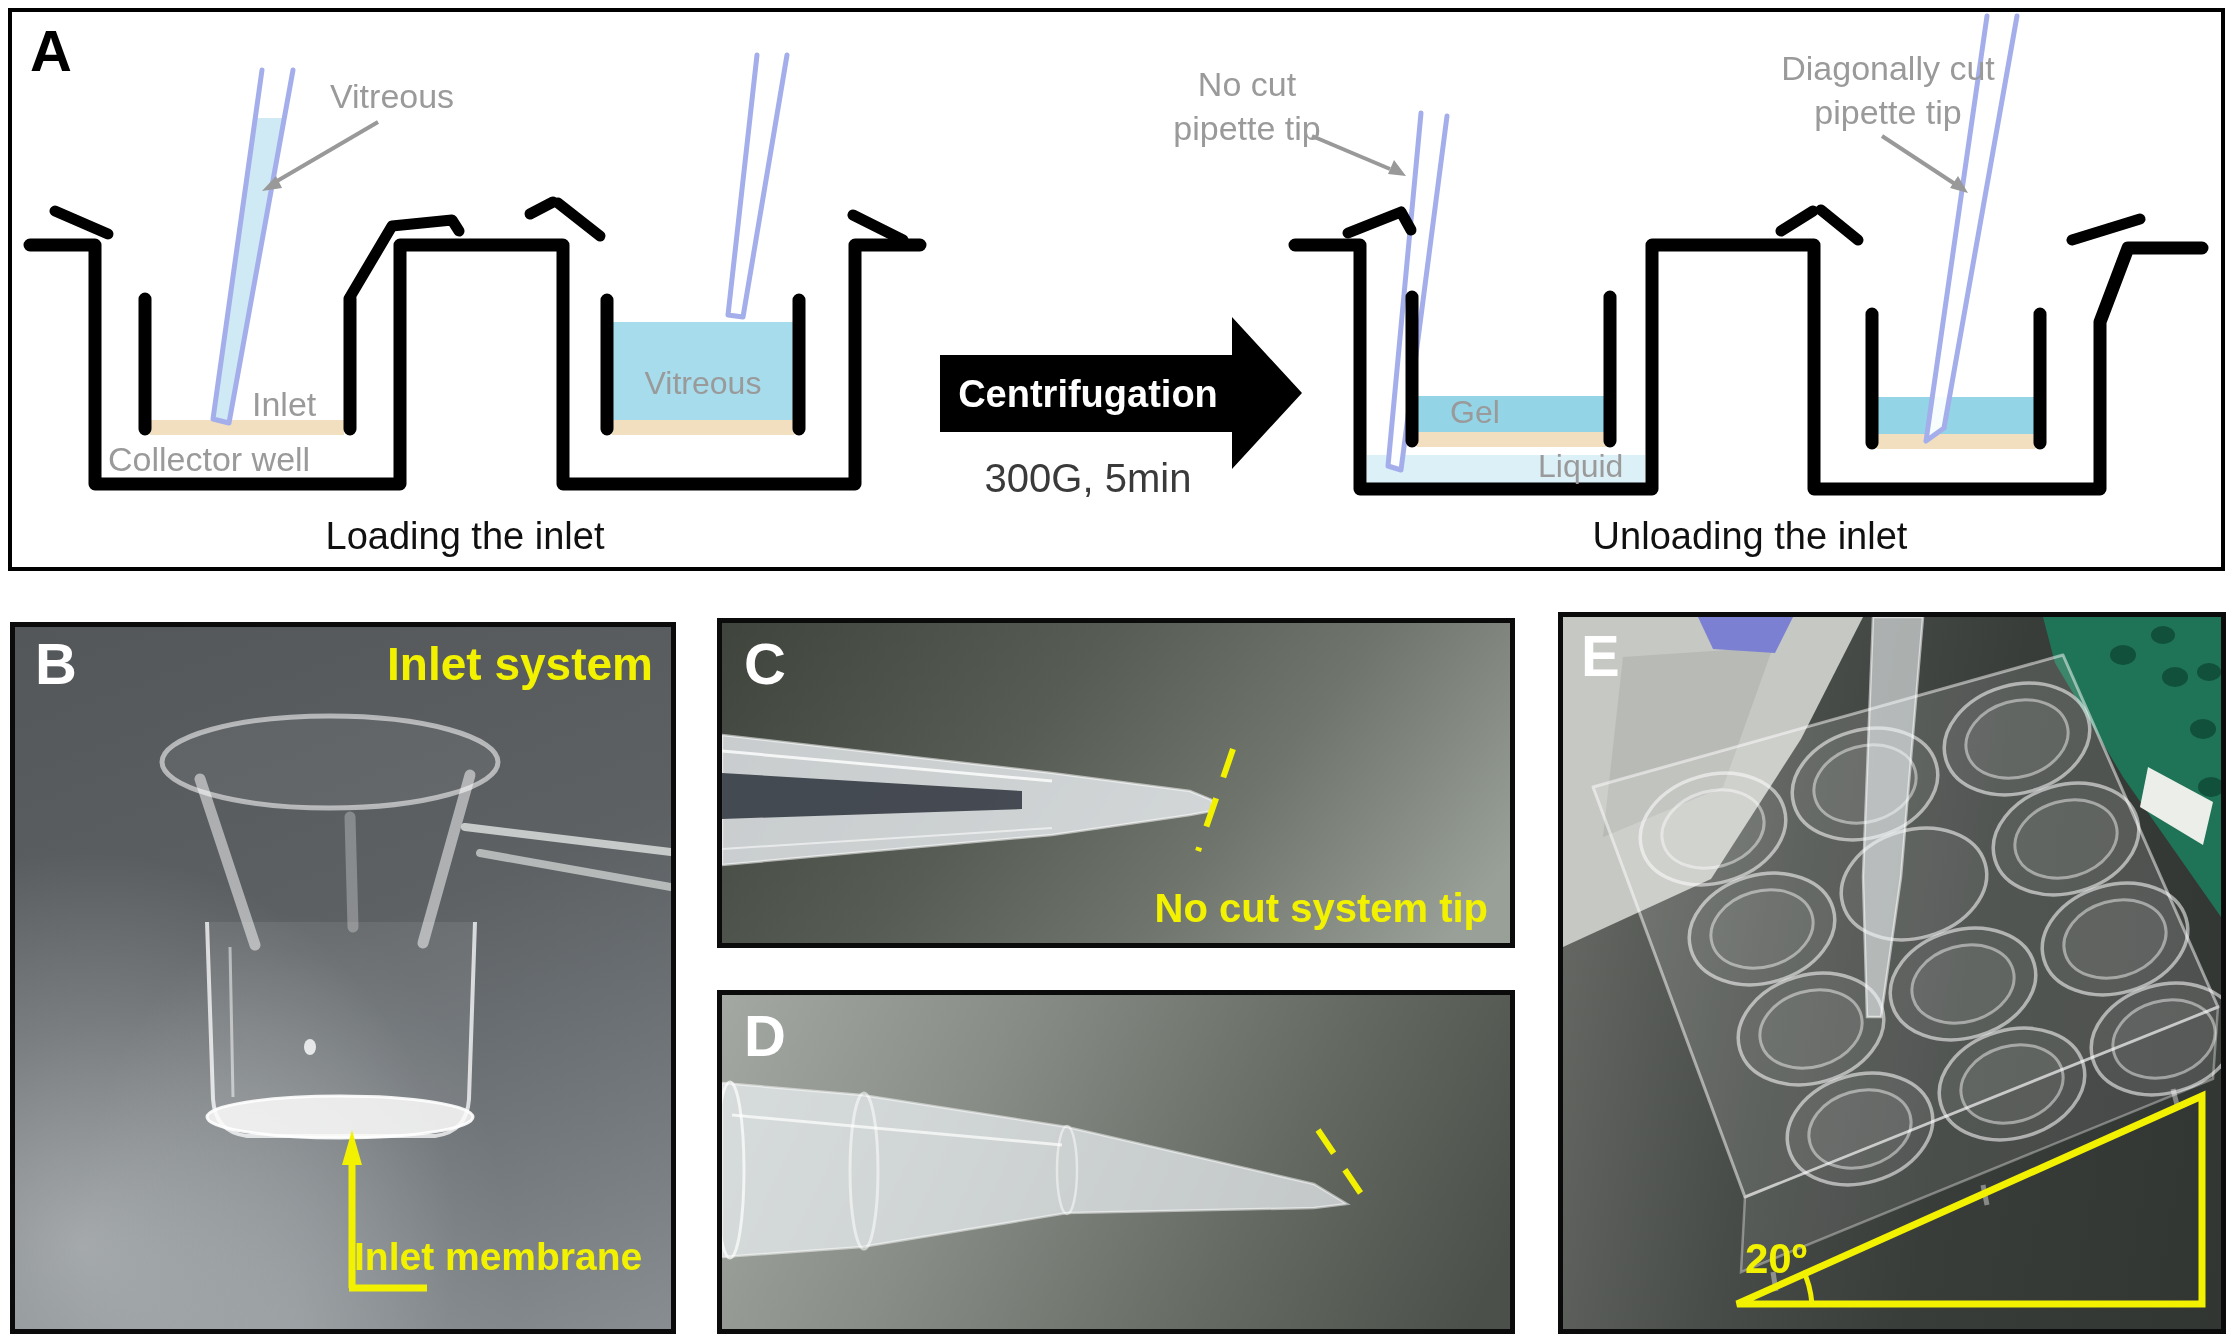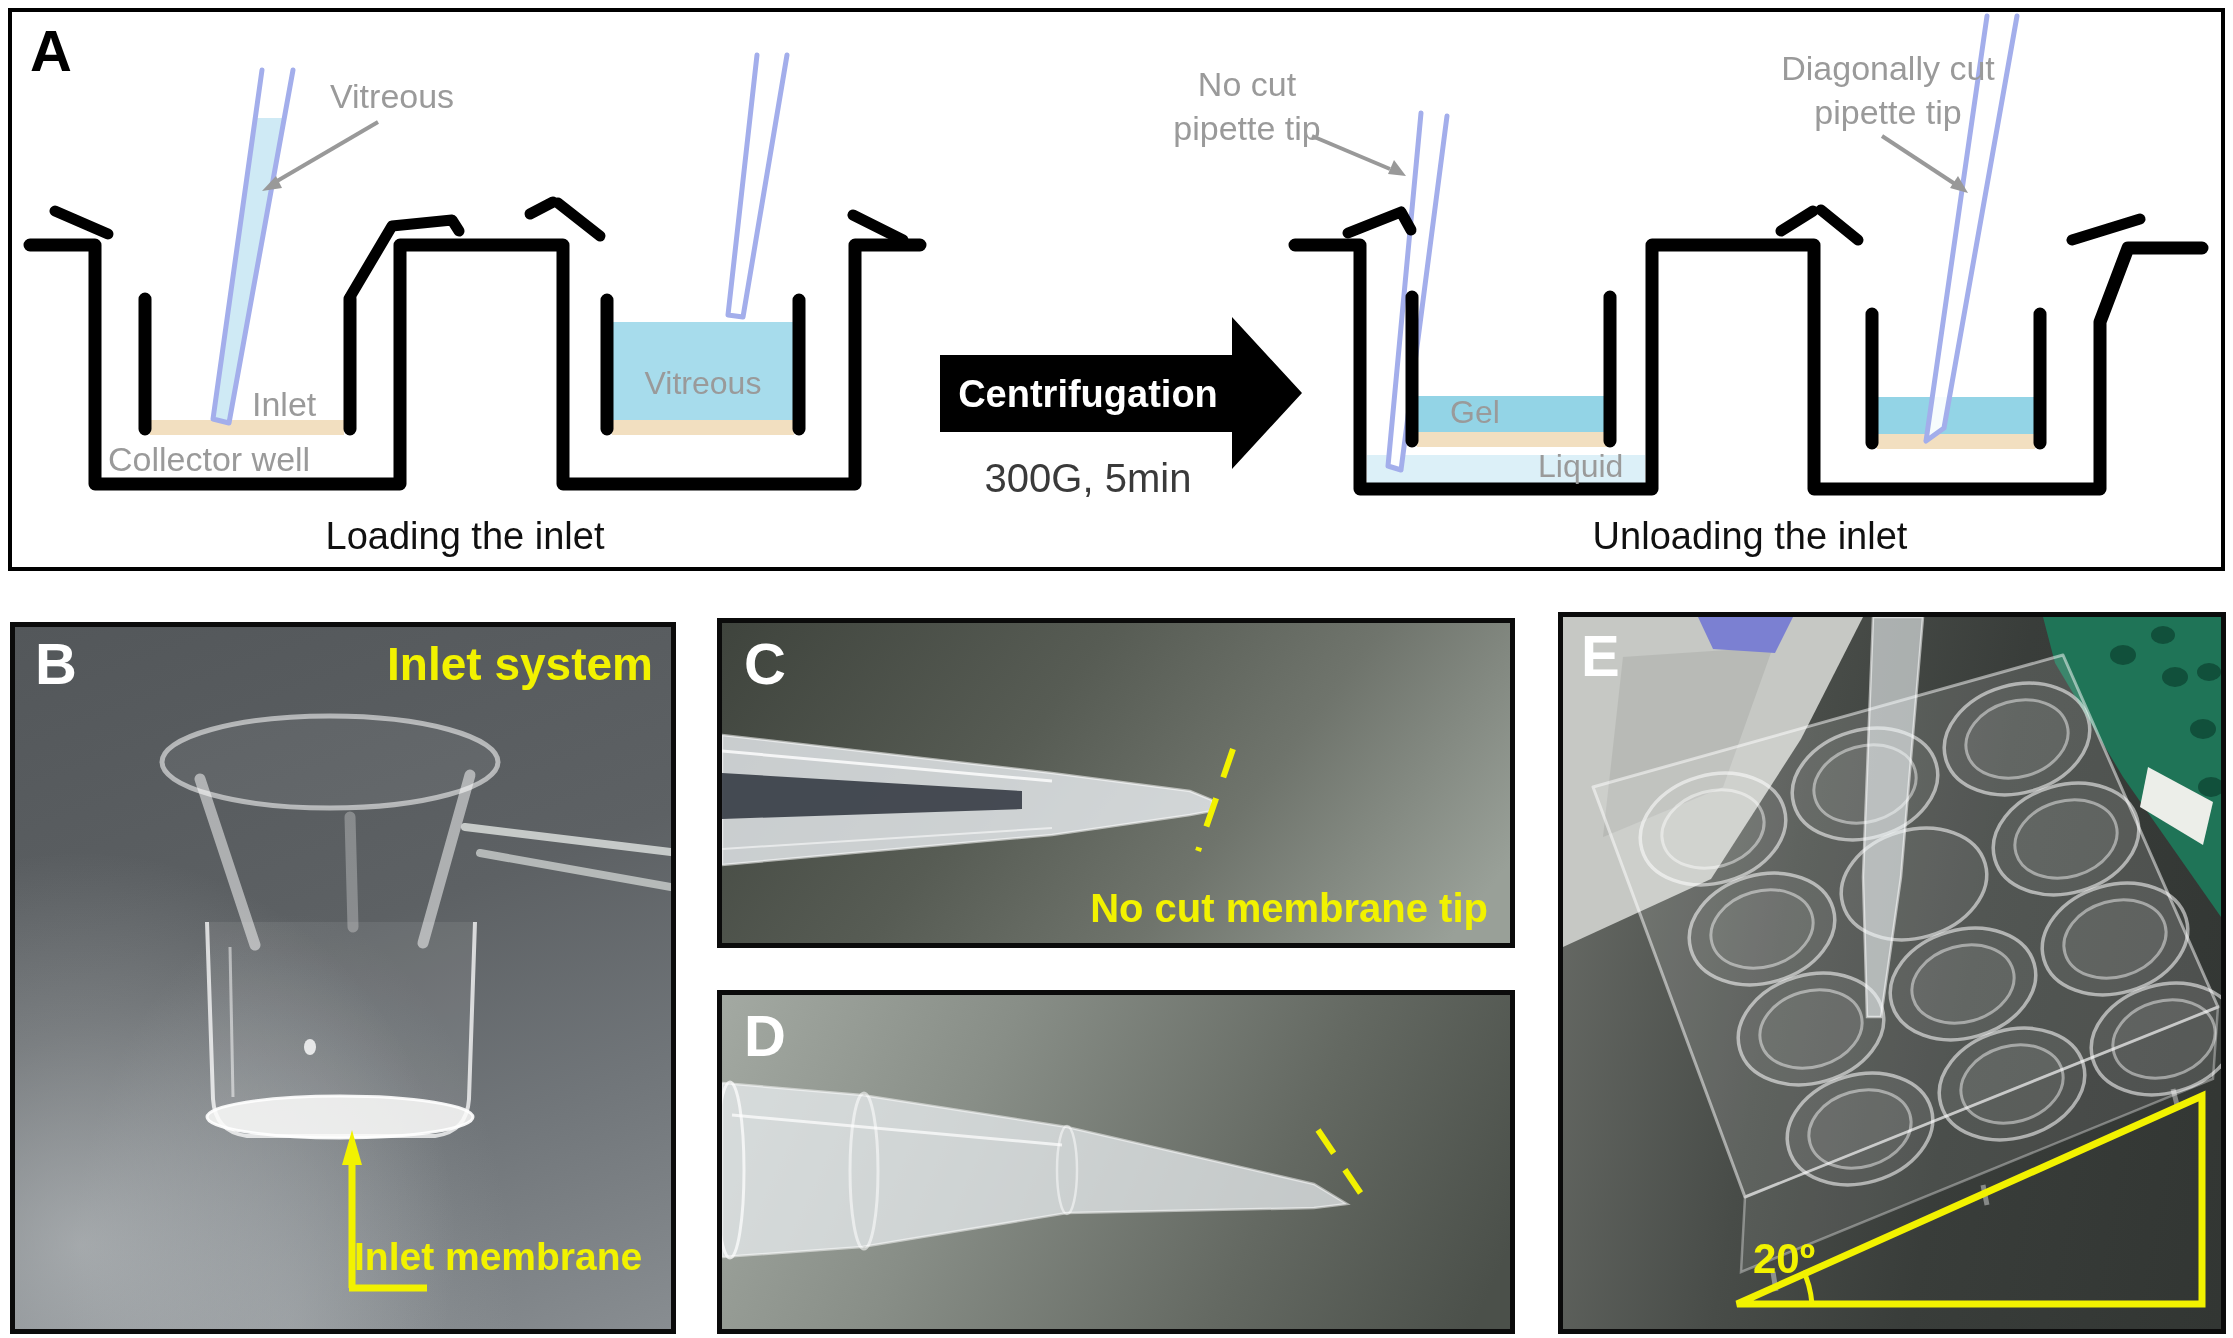--- a/index.html
+++ b/index.html
@@ -147,21 +147,21 @@
 
   <div class="panel" id="panelC">
     <div class="pletter white" style="left:22px;top:12px;">C</div>
     <svg width="788" height="320" viewBox="0 0 788 320">
       <path d="M 0 112 L 330 150 L 468 168 L 490 177 L 490 188 L 468 192 L 330 212 L 0 242 Z" fill="rgba(238,242,246,0.78)" stroke="rgba(255,255,255,0.55)" stroke-width="2.5"></path>
       <path d="M 0 150 L 300 168 L 300 186 L 0 196 Z" fill="rgba(45,50,60,0.85)"></path>
       <line x1="0" y1="128" x2="330" y2="158" stroke="rgba(255,255,255,0.8)" stroke-width="3"></line>
       <line x1="0" y1="226" x2="330" y2="205" stroke="rgba(255,255,255,0.55)" stroke-width="2"></line>
       <line x1="511" y1="126" x2="476" y2="228" stroke="#f2f200" stroke-width="6" stroke-dasharray="30 22"></line>
     </svg>
-    <div class="ylbl" style="right:22px;bottom:12px;font-size:40px;">No cut membrane tip</div>
+    <div class="ylbl" style="right:22px;bottom:12px;font-size:40px;">No cut system tip</div>
   </div>
 
   <div class="panel" id="panelD">
     <div class="pletter white" style="left:22px;top:12px;">D</div>
     <svg width="788" height="334" viewBox="0 0 788 334">
       <path d="M 0 88 L 140 100 L 345 132 L 592 189 L 625 209 L 592 213 L 345 218 L 140 252 L 0 262 Z" fill="rgba(235,240,242,0.72)" stroke="rgba(255,255,255,0.5)" stroke-width="2.5"></path>
       <ellipse cx="8" cy="175" rx="14" ry="88" fill="none" stroke="rgba(255,255,255,0.7)" stroke-width="3"></ellipse>
       <ellipse cx="142" cy="176" rx="14" ry="78" fill="none" stroke="rgba(255,255,255,0.55)" stroke-width="3"></ellipse>
       <ellipse cx="345" cy="175" rx="10" ry="44" fill="none" stroke="rgba(255,255,255,0.5)" stroke-width="2.5"></ellipse>
       <line x1="10" y1="120" x2="340" y2="150" stroke="rgba(255,255,255,0.7)" stroke-width="3"></line>
@@ -226,16 +226,16 @@
         </g>
       </g>
 
       <path d="M 310 0 L 360 0 L 338 260 L 318 400 L 304 400 L 300 260 Z" fill="rgba(242,246,248,0.6)" stroke="rgba(255,255,255,0.55)" stroke-width="2.5"></path>
 
       <g>
         <polygon points="174,687 639,479 639,687" fill="none" stroke="#f2f200" stroke-width="7" stroke-linejoin="miter"></polygon>
         <path d="M 249 687 Q 247 666 240 654" fill="none" stroke="#f2f200" stroke-width="5"></path>
       </g>
     </svg>
-    <div class="ylbl" style="left:190px;top:618px;font-size:42px;">20º</div>
+    <div class="ylbl" style="left:182px;top:618px;font-size:42px;">20º</div>
   </div>
 
 </div>
 
 </body></html>

